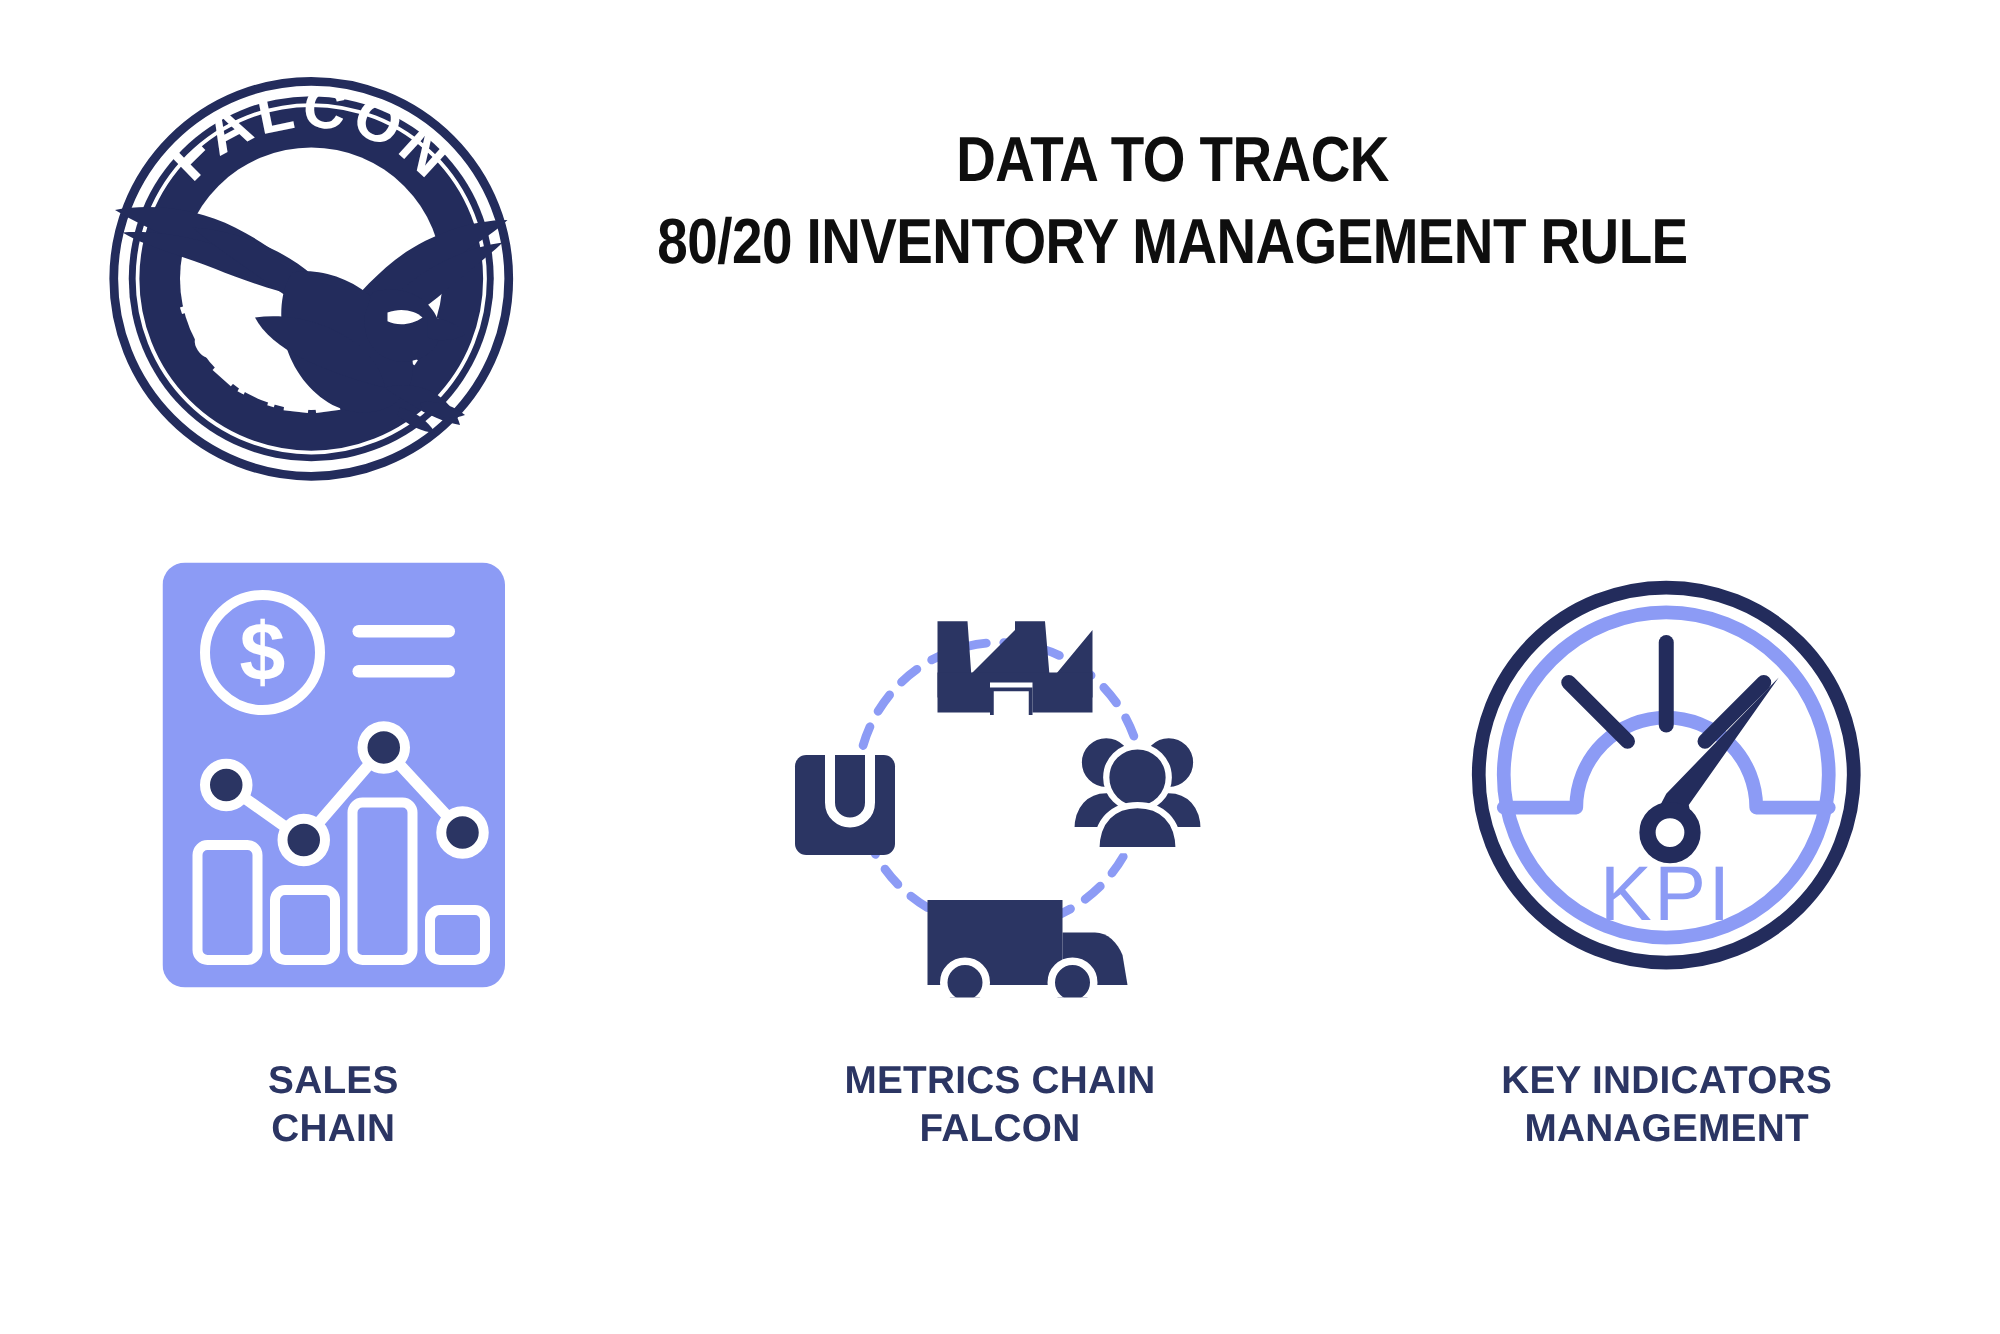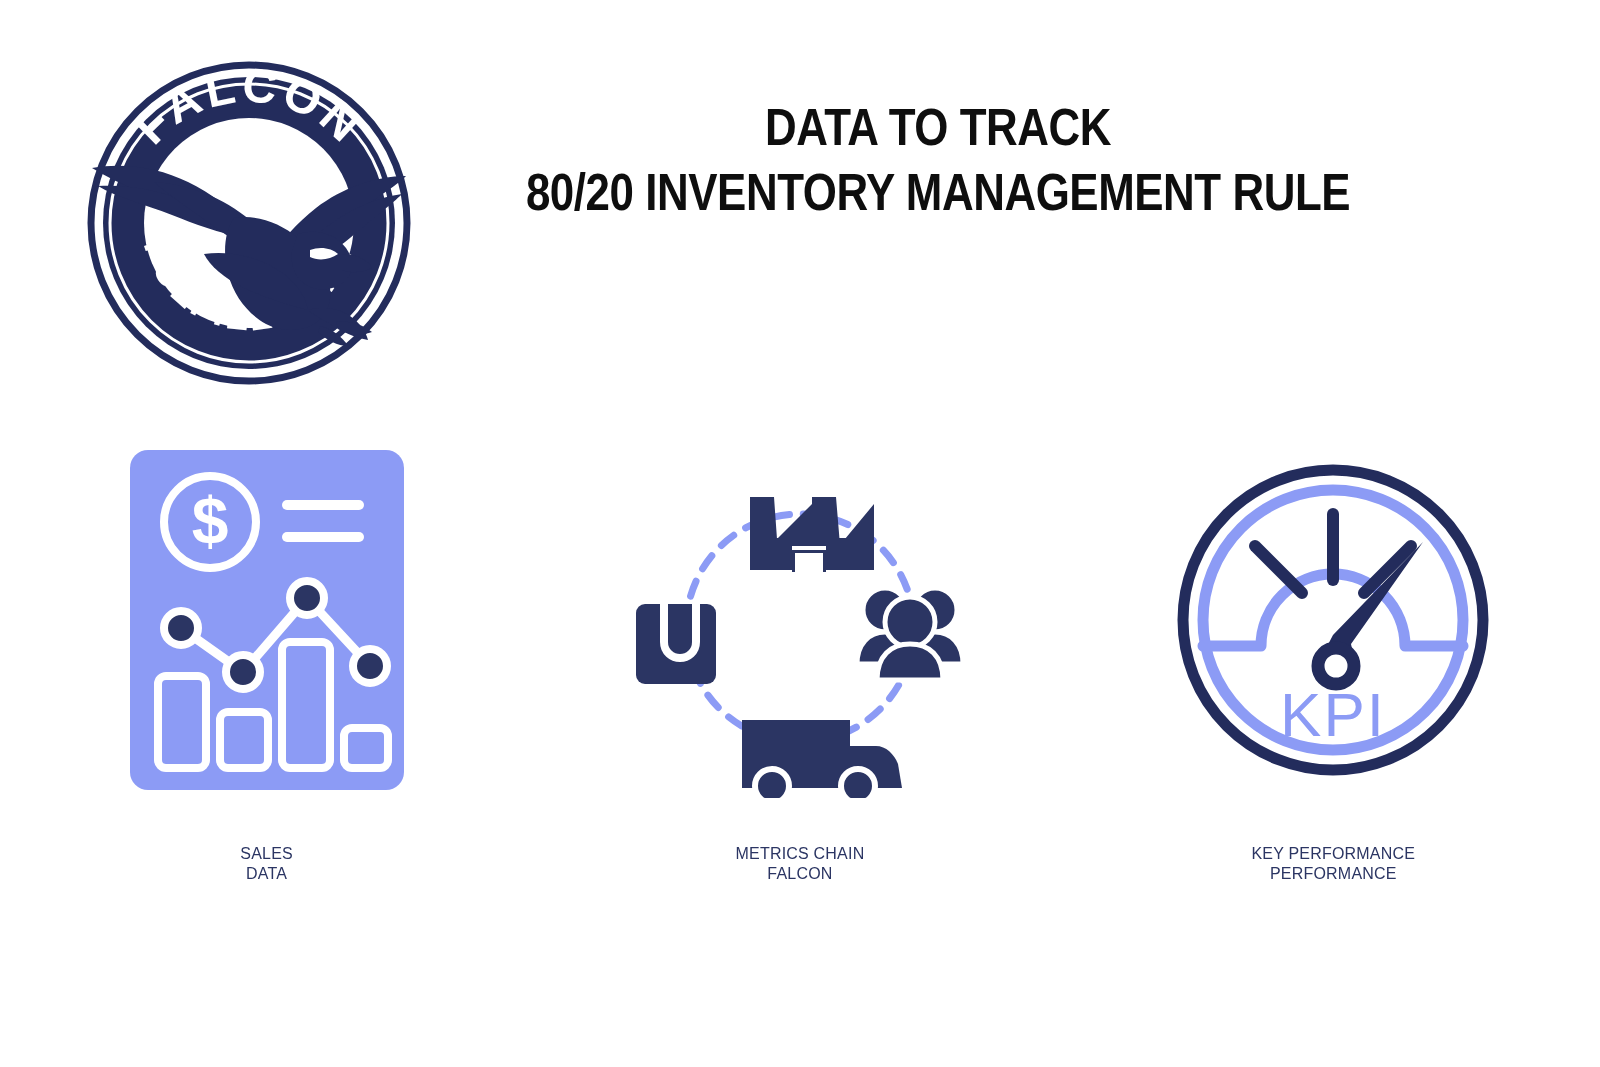--- a/index.html
+++ b/index.html
@@ -69,22 +69,22 @@
     display: flex;
     align-items: center;
     justify-content: center;
   }
   .card-art svg { display: block; }
   .card-label {
     margin-top: 44px;
     text-align: center;
     color: #2b3563;
     font-family: "Liberation Sans Narrow", "Liberation Sans", sans-serif;
-    font-weight: 400;
-    font-size: 16px;
+    font-weight: 700;
+    font-size: 31px;
     line-height: 1.26;
     letter-spacing: 0.2px;
   }
   .card-label .l2 { display: block; }
 </style>
 </head>
 <body>
 
 <div id="logo-block">
   <svg viewBox="0 0 330 330" xmlns="http://www.w3.org/2000/svg" aria-label="Falcon Fulfillment logo">
@@ -180,21 +180,21 @@
 
           <circle cx="51" cy="178" r="17" fill="#2b3563" stroke="#ffffff" stroke-width="8"></circle>
           <circle cx="113" cy="222" r="17" fill="#2b3563" stroke="#ffffff" stroke-width="8"></circle>
           <circle cx="177" cy="148" r="17" fill="#2b3563" stroke="#ffffff" stroke-width="8"></circle>
           <circle cx="240" cy="216" r="17" fill="#2b3563" stroke="#ffffff" stroke-width="8"></circle>
         </g>
       </svg>
     </div>
     <div class="card-label">
       <span>SALES</span>
-      <span class="l2">DATA</span>
+      <span class="l2">CHAIN</span>
     </div>
   </div>
 
   <div class="card">
     <div class="card-art">
       <svg width="372" height="356" viewBox="0 0 372 356" xmlns="http://www.w3.org/2000/svg">
 
         <circle cx="186" cy="186" r="114" fill="none" stroke="#8c9bf5" stroke-width="7" stroke-dasharray="16 14" stroke-linecap="round"></circle>
 
         <g fill="#2b3563">
@@ -262,18 +262,18 @@
         <g>
           <path d="M 250 82 L 160 175 L 148 198 C 142 210 148 223 160 226
                    C 173 229 184 220 183 208 L 178 184 Z" fill="#232c5c"></path>
           <circle cx="163" cy="206" r="18" fill="#ffffff" stroke="#232c5c" stroke-width="13"></circle>
         </g>
 
         <text x="160" y="276" text-anchor="middle" fill="#8c9bf5" font-family="'Liberation Sans','DejaVu Sans',sans-serif" font-size="62" font-weight="400" letter-spacing="2">KPI</text>
       </svg>
     </div>
     <div class="card-label">
-      <span>KEY PERFORMANCE</span>
-      <span class="l2">PERFORMANCE</span>
+      <span>KEY INDICATORS</span>
+      <span class="l2">MANAGEMENT</span>
     </div>
   </div>
 
 </div>
 
 </body></html>

